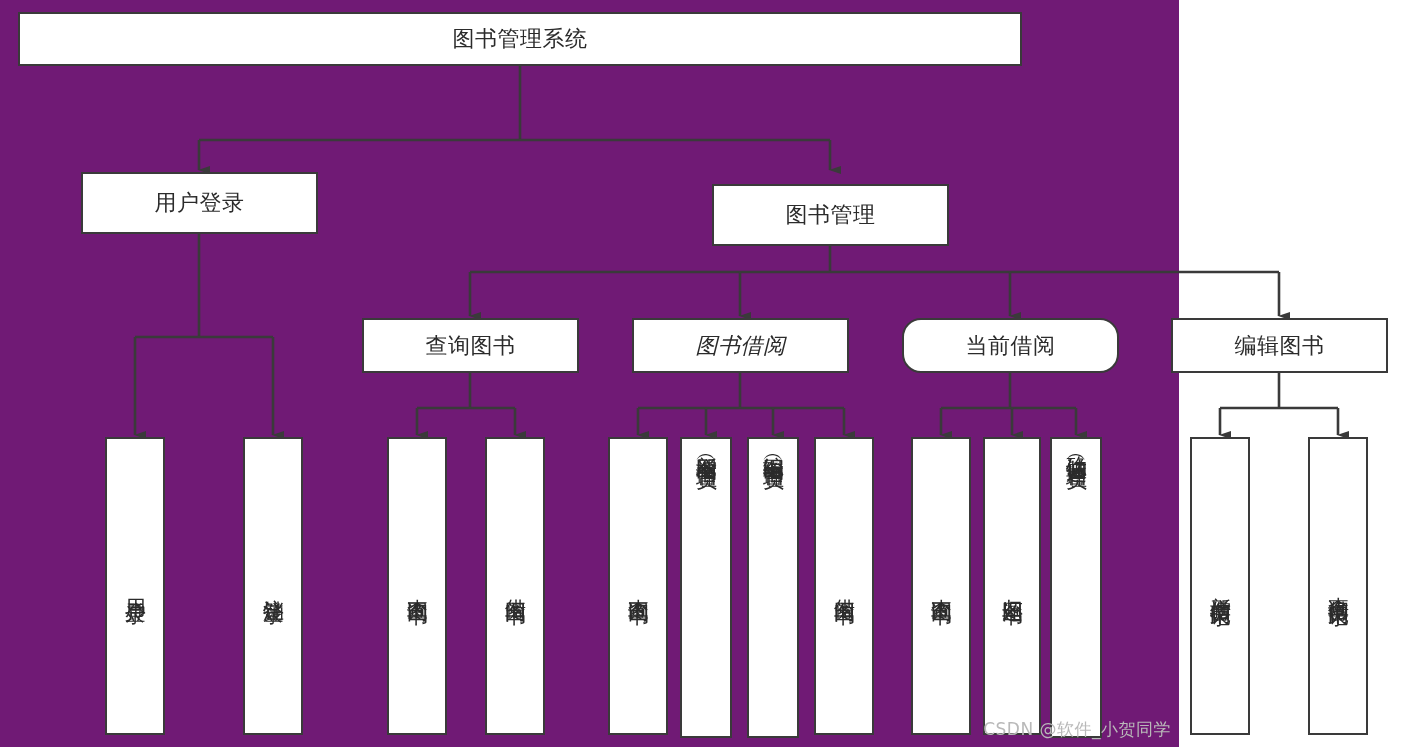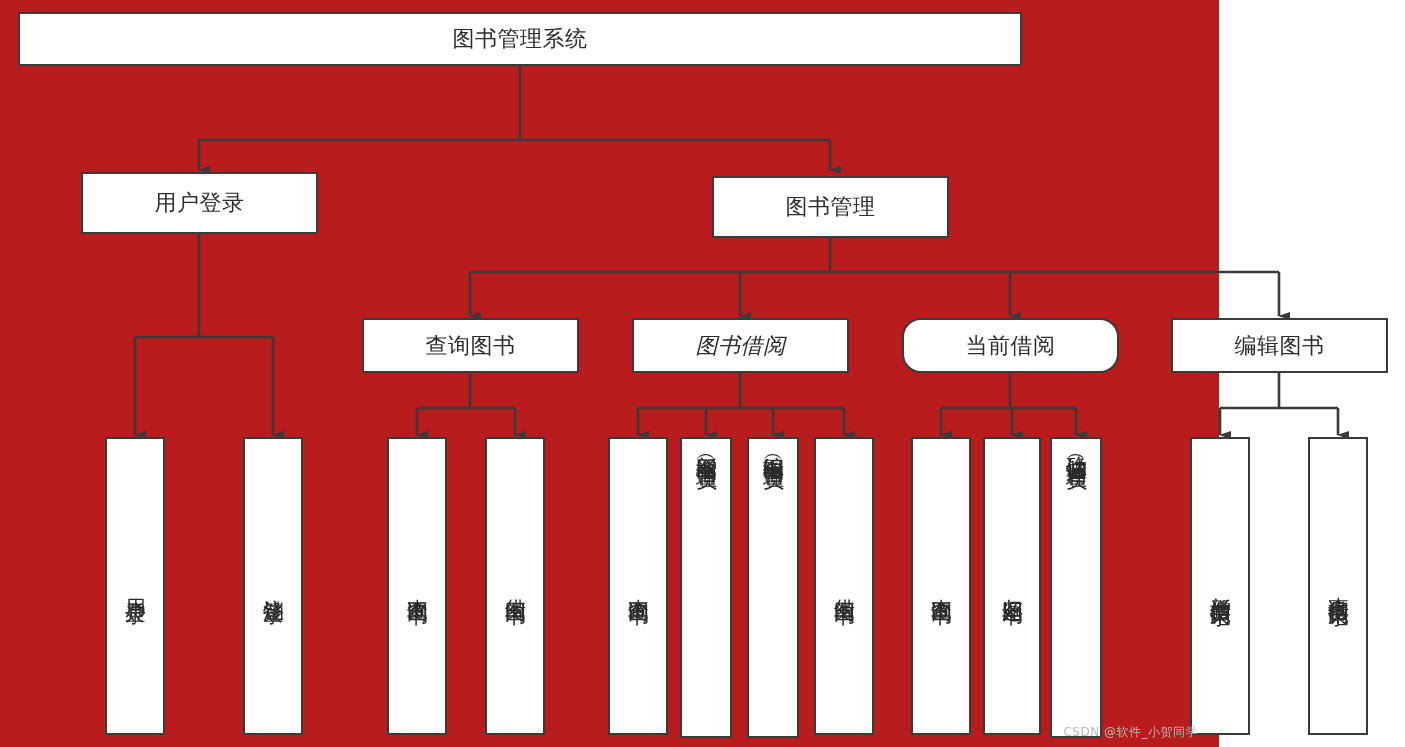--- a/index.html
+++ b/index.html
@@ -11,22 +11,21 @@
     width: 1405px;
     height: 747px;
     font-family: "DejaVu Sans", "Liberation Sans", sans-serif;
     overflow: hidden;
     position: relative;
   }
   #diagram-root {
     position: relative;
     width: 1179px;
     height: 747px;
-    background: #b91c1c;
-    padding-left: 40px;
+    background: #701a75;
   }
   svg#tree-svg {
     position: absolute;
     left: 0;
     top: 0;
     width: 1405px;
     height: 747px;
   }
   .node-box {
     position: absolute;
@@ -56,23 +55,23 @@
     white-space: nowrap;
     font-size: 21px;
     letter-spacing: 2px;
     line-height: 1;
   }
   .node-box.vertical.centered {
     align-items: center;
   }
   .watermark {
     position: absolute;
-    right: 21px;
+    right: 8px;
     bottom: 6px;
-    font-size: 12px;
+    font-size: 17px;
     color: #b9b9b9;
     letter-spacing: 0.5px;
     white-space: nowrap;
     pointer-events: none;
   }
 </style>
 </head>
 <body>
 
 <div id="diagram-root">
@@ -121,21 +120,21 @@
   </svg>
 
   <div class="node-box" id="node-root" style="left: 18px; top: 12px; width: 1004px; height: 54px;">
     <span class="node-label">图书管理系统</span>
   </div>
 
   <div id="level2-container">
       <div class="node-box" style="left: 81px; top: 172px; width: 237px; height: 62px;">
         <span class="node-label">用户登录</span>
       </div>
-      <div class="node-box" style="left: 712px; top: 176px; width: 237px; height: 62px; text-align: center;">
+      <div class="node-box" style="left: 712px; top: 184px; width: 237px; height: 62px; text-align: center;">
         <span class="node-label">图书管理</span>
       </div>
     </div>
   <div id="level3-container">
       <div class="node-box" style="left: 362px; top: 318px; width: 217px; height: 55px;">
         <span class="node-label">查询图书</span>
       </div>
       <div class="node-box" style="left: 632px; top: 318px; width: 217px; height: 55px; font-style: italic;">
         <span class="node-label">图书借阅</span>
       </div>

